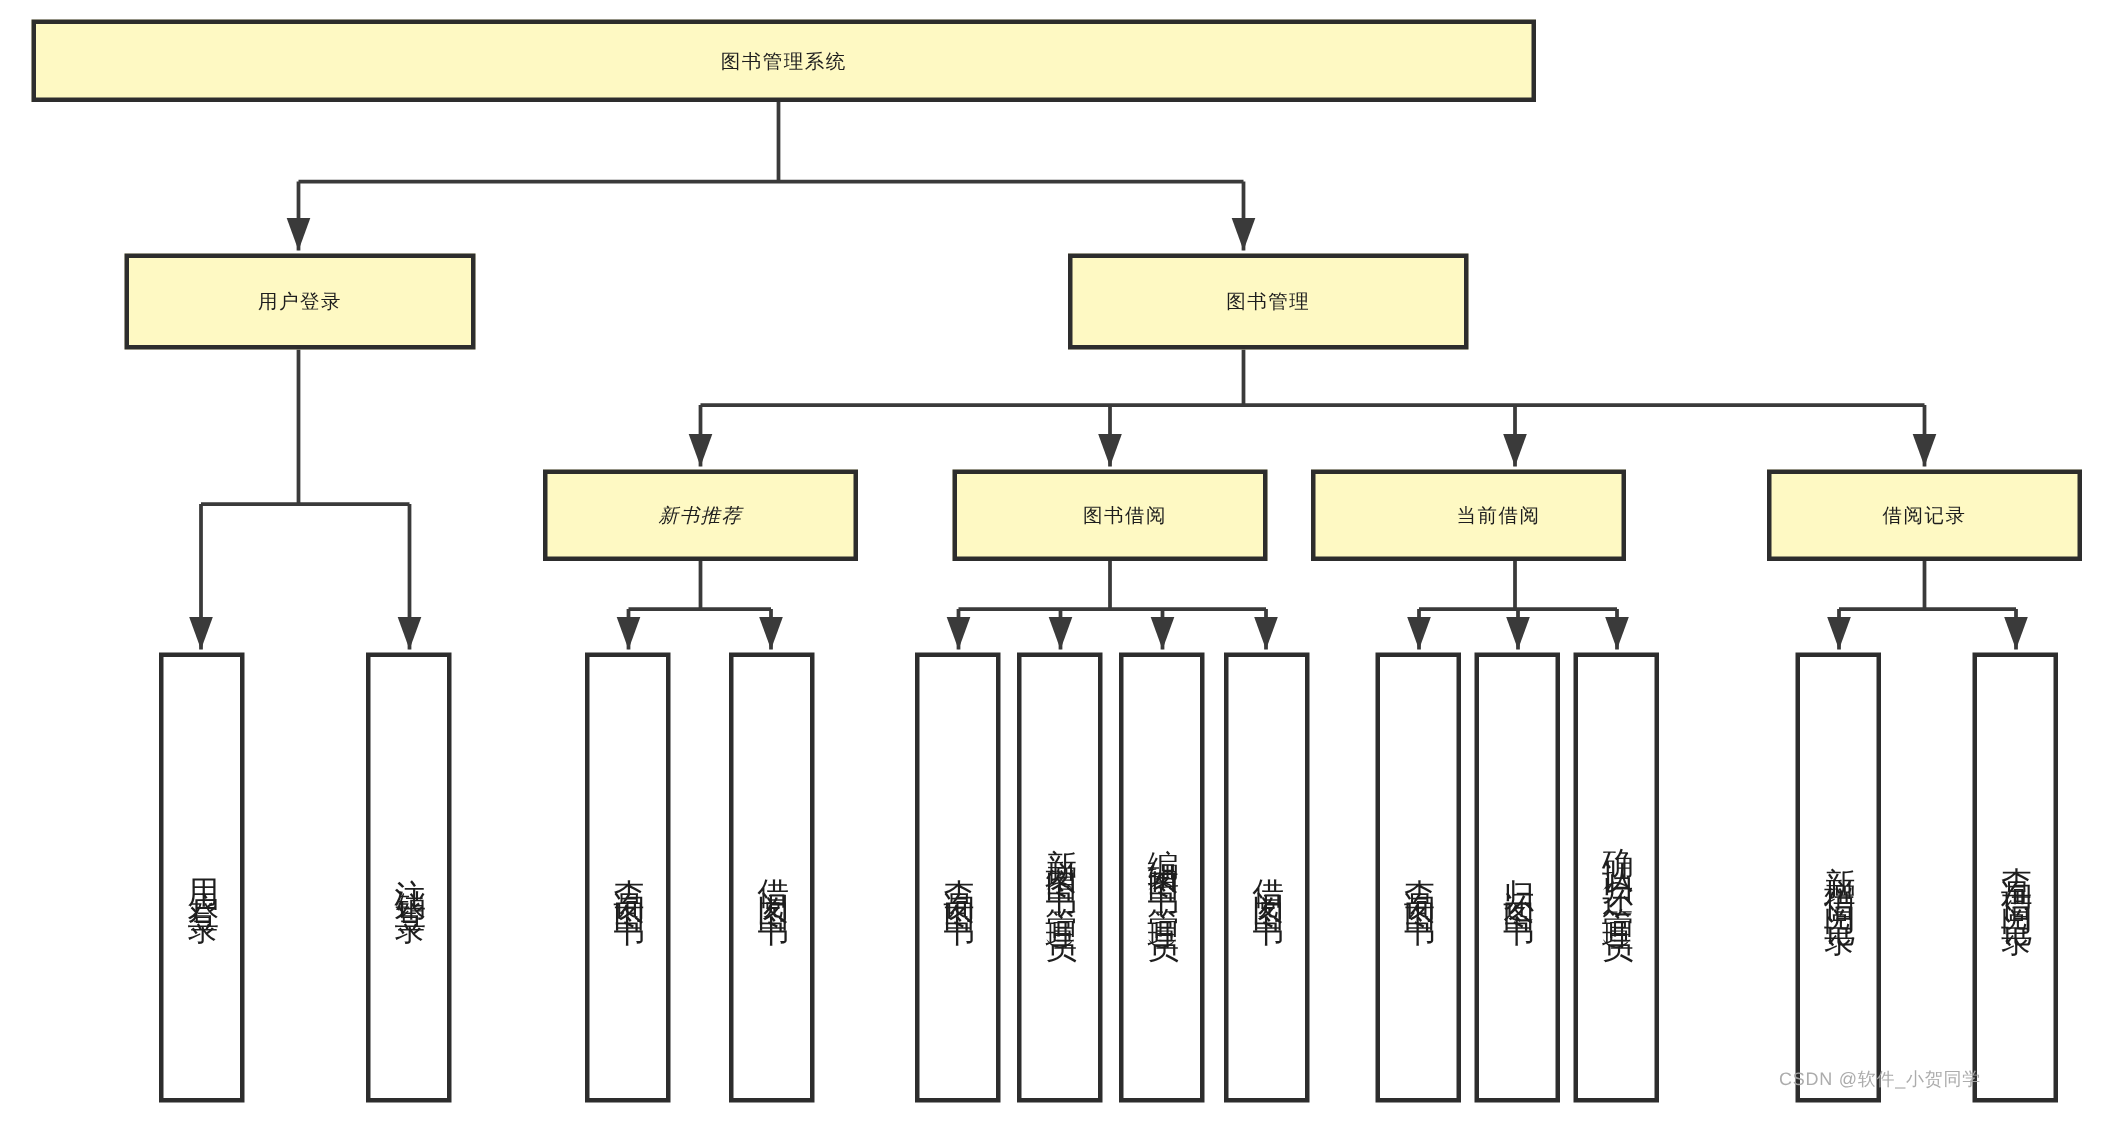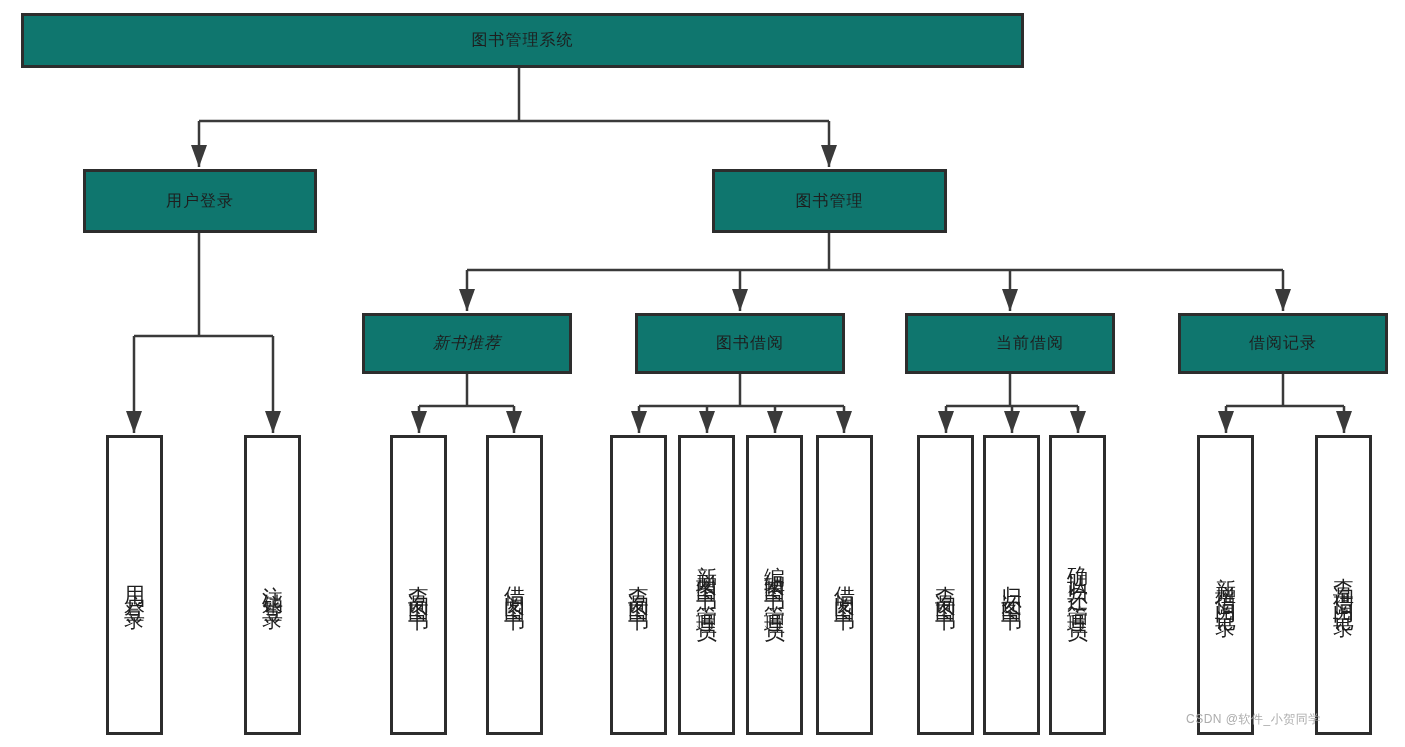--- a/index.html
+++ b/index.html
@@ -14,25 +14,25 @@
   #connectors {
     position: absolute;
     left: 0; top: 0;
     width: 1405px; height: 747px;
     z-index: 1;
   }
   .hnode {
     position: absolute;
     box-sizing: border-box;
     border: 3px solid #2d2d2d;
-    background: #0f766e;
+    background: #fef9c3;
     display: flex;
     align-items: center;
     justify-content: center;
-    font-size: 16px;
+    font-size: 13px;
     letter-spacing: 1px;
     color: #1e1e1e;
     z-index: 2;
   }
   .vnode {
     position: absolute;
     box-sizing: border-box;
     border: 3px solid #2d2d2d;
     background: #ffffff;
     display: flex;
@@ -114,25 +114,25 @@
       <path d="M1012 406 V433" marker-end="url(#arrow)"></path>
       <path d="M1078 406 V433" marker-end="url(#arrow)"></path>
       <path d="M1226 406 V433" marker-end="url(#arrow)"></path>
       <path d="M1344 406 V433" marker-end="url(#arrow)"></path>
     </g>
   </svg>
 
   <div class="hnode" style="left:21px; top:13px; width:1003px; height:55px;">图书管理系统</div>
 
   <div class="hnode" style="left:83px; top:169px; width:234px; height:64px;">用户登录</div>
-  <div class="hnode" style="left:712px; top:169px; width:235px; height:64px;">图书管理</div>
+  <div class="hnode" style="left:712px; top:169px; width:267px; height:64px;">图书管理</div>
 
   <div class="hnode lvl3" style="left:362px;font-style:italic;">新书推荐</div>
   <div class="hnode lvl3" style="left:635px;padding-left:20px;">图书借阅</div>
-  <div class="hnode lvl3" style="left:905px;padding-left:40px;">当前借阅</div>
+  <div class="hnode lvl3" style="left:874px;padding-left:40px;">当前借阅</div>
   <div class="hnode lvl3" style="left:1178px;">借阅记录</div>
 
   <div class="vnode" style="left:106px;">用户登录</div>
   <div class="vnode" style="left:244px;">注销登录</div>
 
   <div class="vnode" style="left:390px;">查询图书</div>
   <div class="vnode" style="left:486px;">借阅图书</div>
 
   <div class="vnode" style="left:610px;">查询图书</div>
   <div class="vnode" style="left:678px;">新增图书（管理员）</div>

